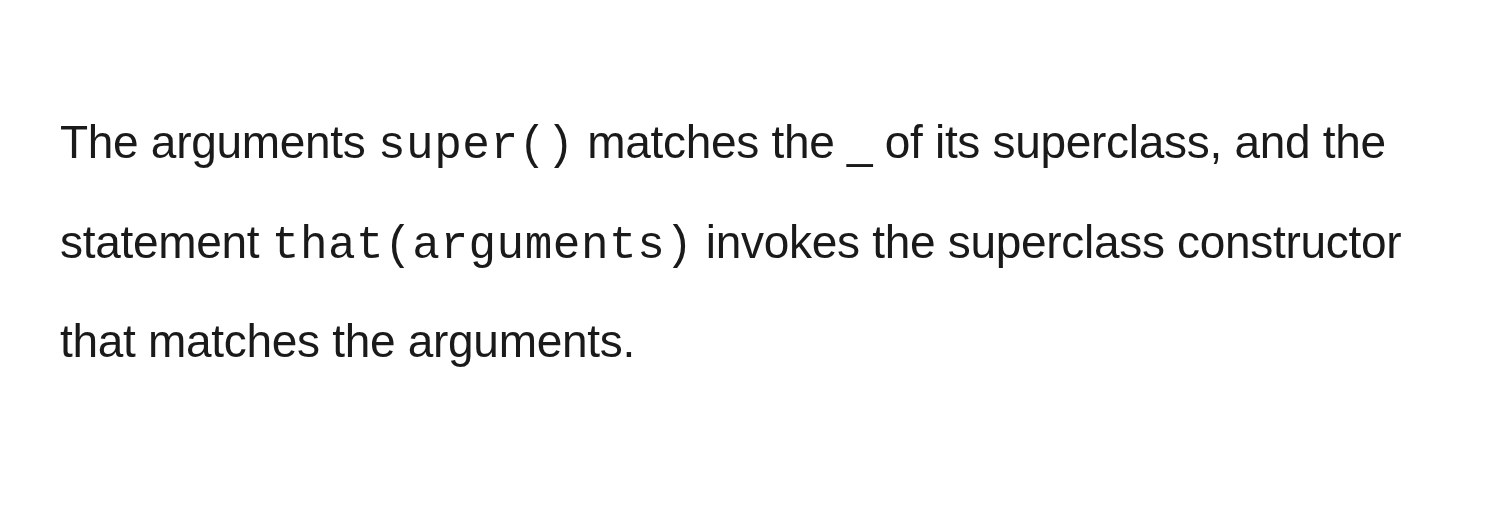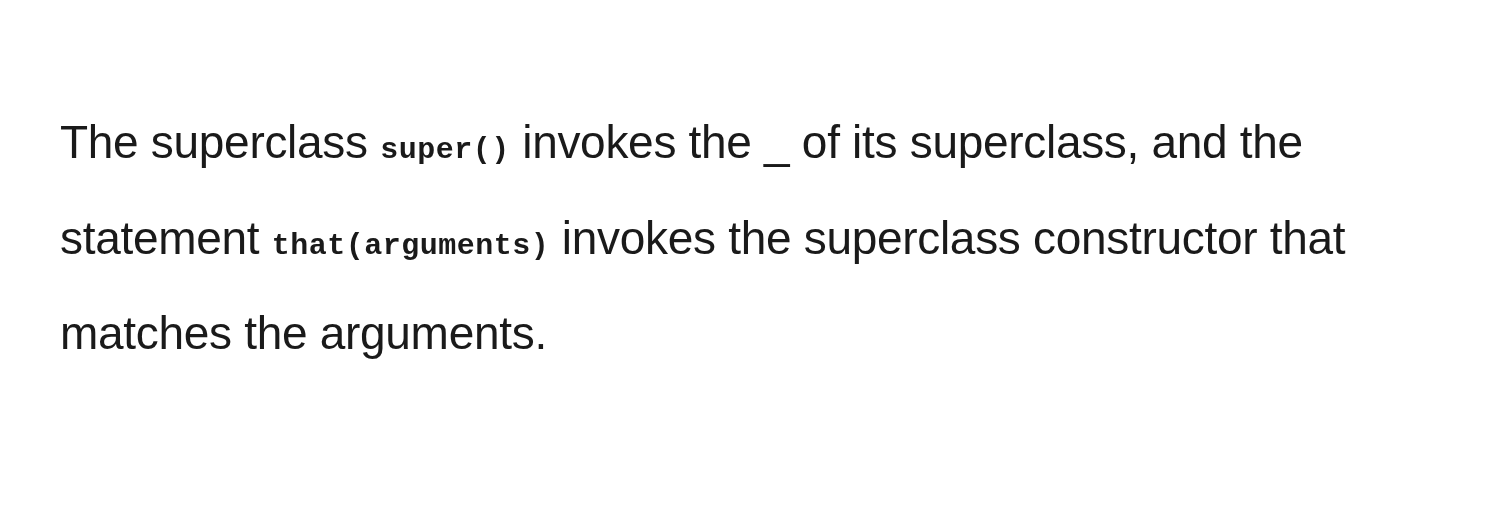--- a/index.html
+++ b/index.html
@@ -15,26 +15,25 @@
       font-family: -apple-system, BlinkMacSystemFont, "Segoe UI", Helvetica, Arial, sans-serif;
     }
     .paragraph {
       font-size: 46px;
       line-height: 2.08;
       color: #1a1a1a;
       letter-spacing: -0.3px;
     }
     .mono {
       font-family: "Courier New", Courier, monospace;
-      font-size: 30px;
+      font-size: 46px;
       letter-spacing: 0.5px;
-      font-weight: bold;
     }
     .blank {
       display: inline;
     }
   </style>
 </head>
 <body>
 
 <p class="paragraph">
-  <span>The superclass </span><span class="mono">super()</span><span> invokes the </span><span class="blank">_</span><span> of its superclass, and the statement </span><span class="mono">that(arguments)</span><span> invokes the superclass constructor that matches the arguments.</span>
+  <span>The arguments </span><span class="mono">super()</span><span> matches the </span><span class="blank">_</span><span> of its superclass, and the statement </span><span class="mono">that(arguments)</span><span> invokes the superclass constructor that matches the arguments.</span>
 </p>
 
 </body></html>

